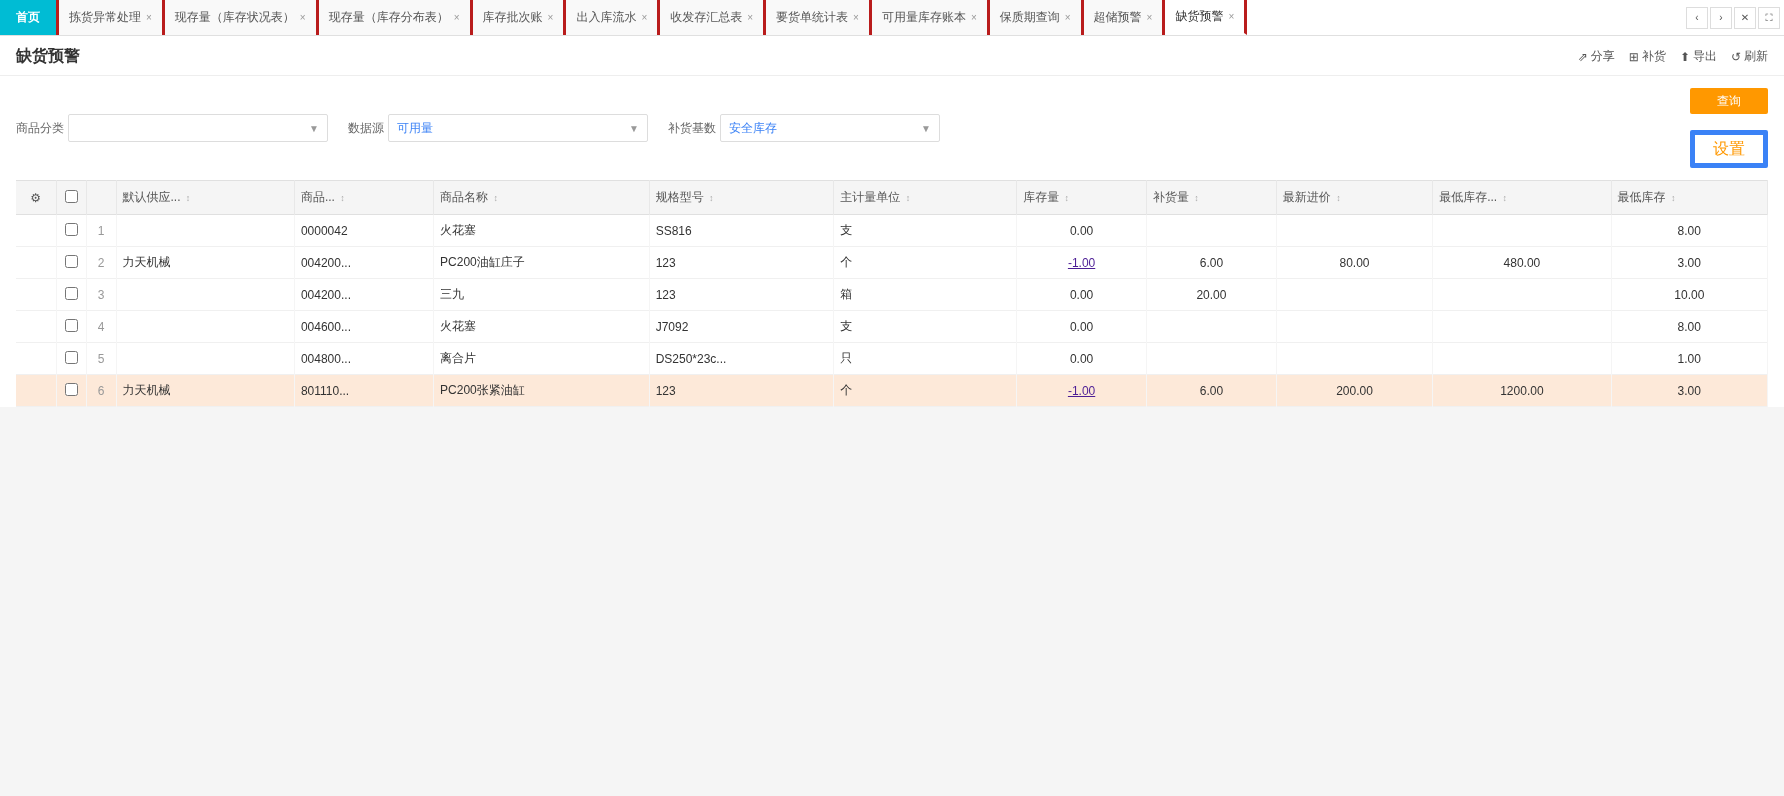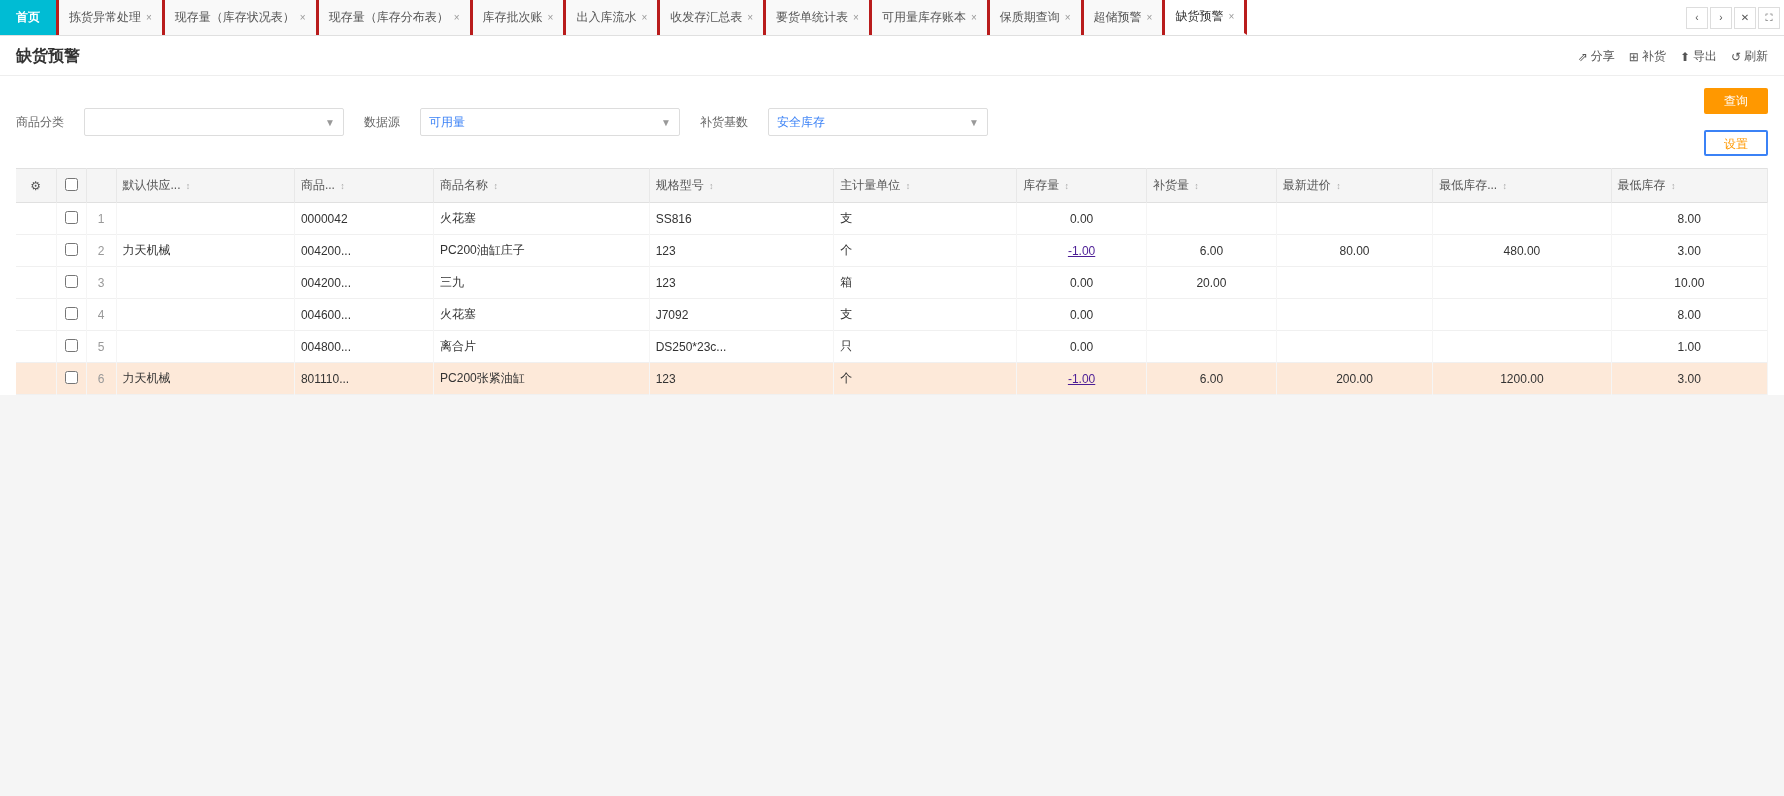--- a/index.html
+++ b/index.html
@@ -102,21 +102,21 @@
     .filter-row {
       display: flex;
       align-items: center;
       padding: 12px 16px;
       gap: 20px;
       background: #fff;
     }
     .filter-group {
       display: flex;
       align-items: center;
-      gap: 20px;
+      gap: 4px;
     }
     .filter-label {
       color: #666;
       font-size: 12px;
       white-space: nowrap;
     }
     .filter-select {
       width: 200px;
       height: 28px;
       border: 1px solid #ddd;
@@ -155,26 +155,26 @@
       border: none;
       border-radius: 2px;
       padding: 4px 18px;
       font-size: 12px;
       cursor: pointer;
       height: 26px;
     }
     .btn-setting {
       background: #fff;
       color: #ff9800;
-      border: 2px solid #3b82f6;
+      border: 5px solid #3b82f6;
       border-radius: 2px;
       padding: 4px 18px;
-      font-size: 12px;
-      cursor: pointer;
-      height: 26px;
+      font-size: 16px;
+      cursor: pointer;
+      height: 38px;
     }
 
     
     .table-container {
       padding: 0 16px;
     }
     table {
       width: 100%;
       border-collapse: collapse;
       font-size: 12px;

